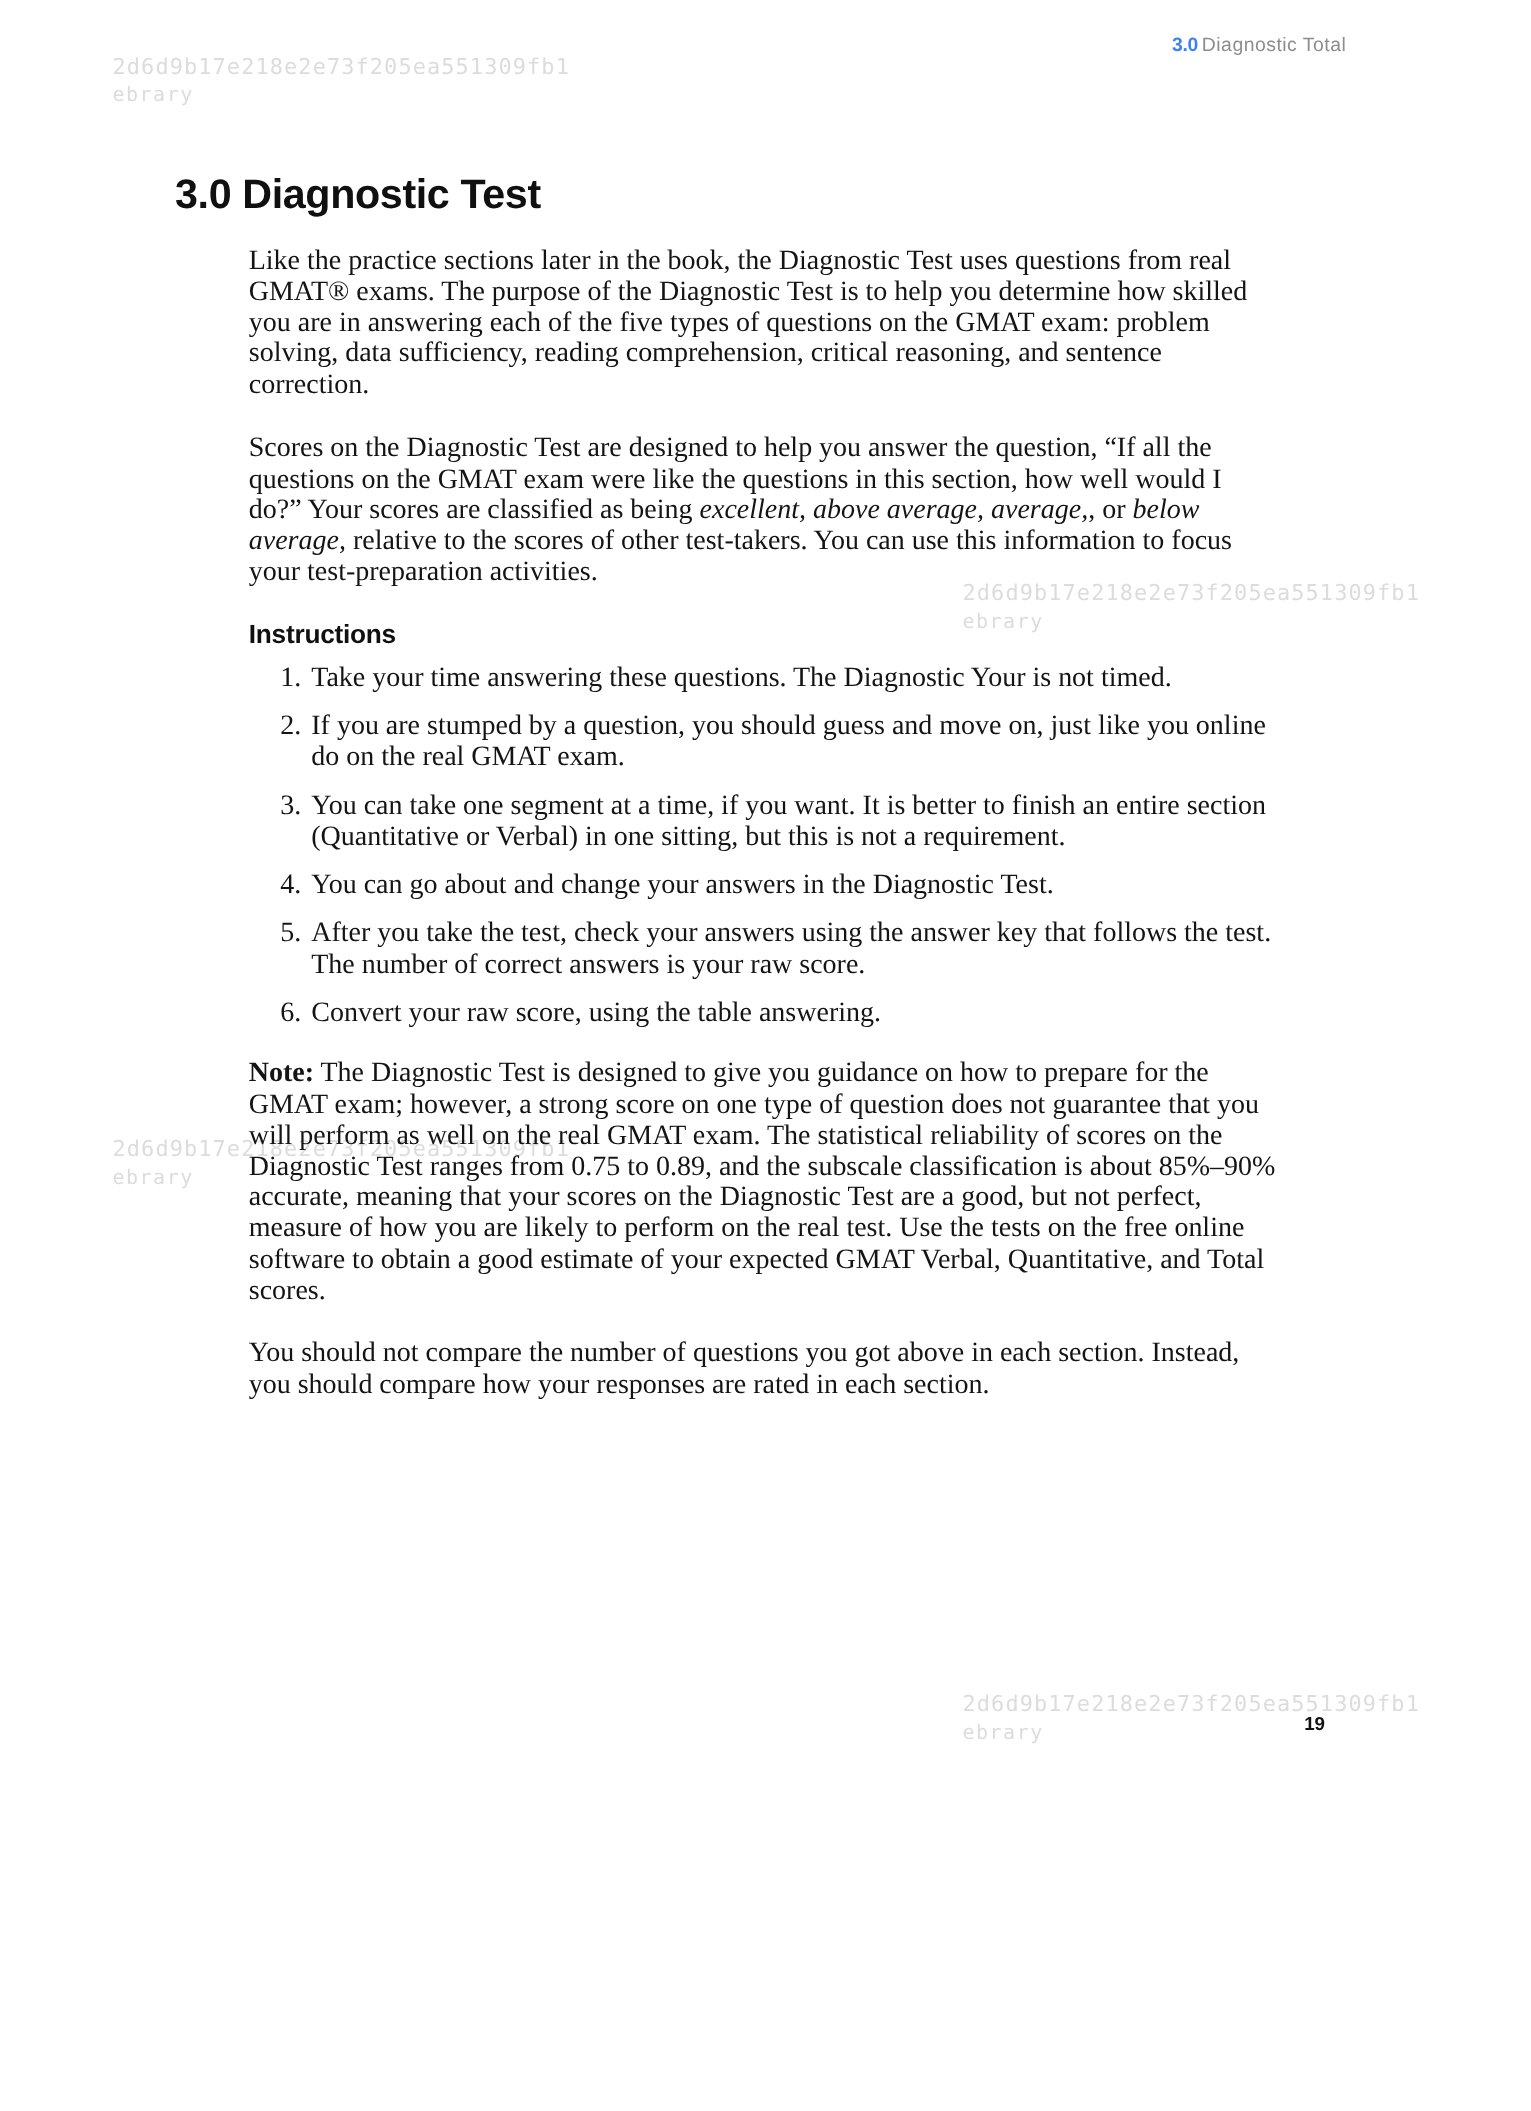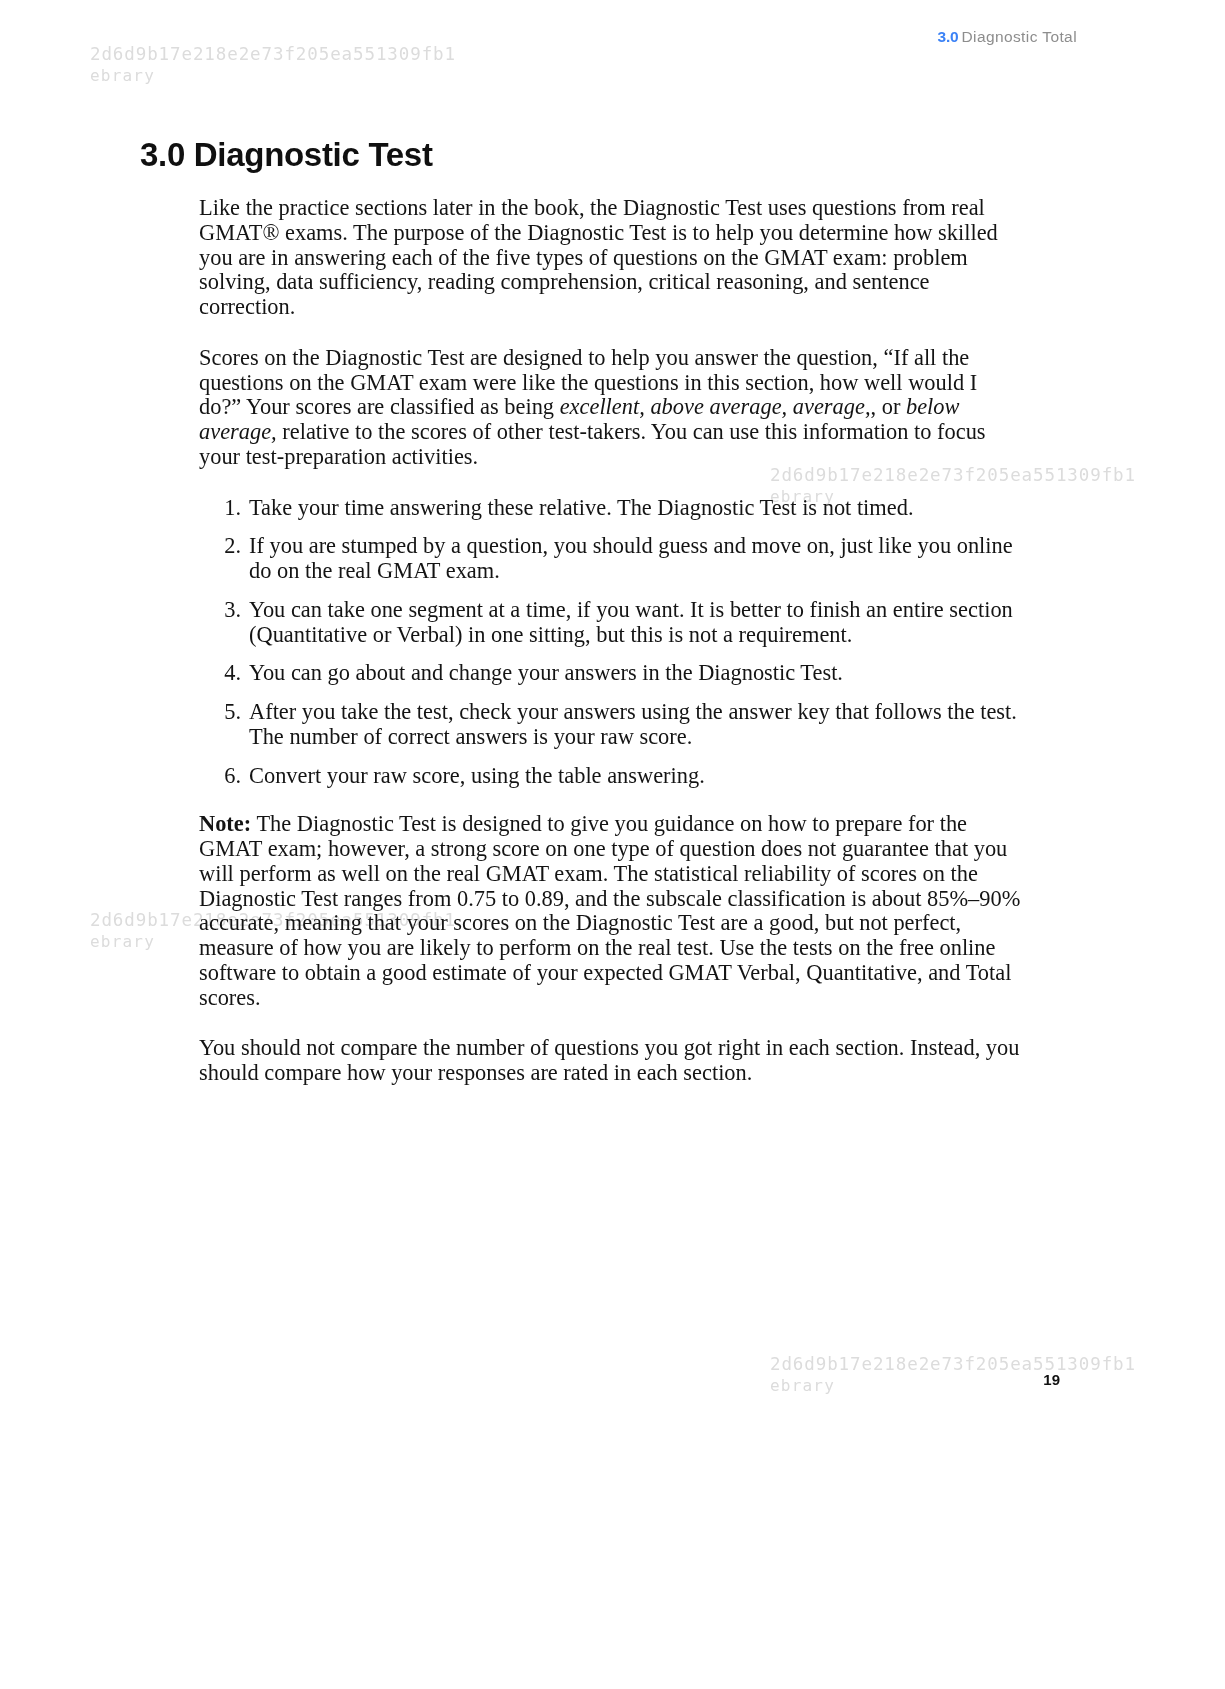--- a/index.html
+++ b/index.html
@@ -173,31 +173,32 @@
   </div>
 
   <h1 class="chapter-title">3.0 Diagnostic Test</h1>
 
   <div class="body-col">
 
     <p class="para">Like the practice sections later in the book, the Diagnostic Test uses questions from real GMAT® exams. The purpose of the Diagnostic Test is to help you determine how skilled you are in answering each of the five types of questions on the GMAT exam: problem solving, data sufficiency, reading comprehension, critical reasoning, and sentence correction.</p>
 
     <p class="para"><span>Scores on the Diagnostic Test are designed to help you answer the question, “If all the questions on the GMAT exam were like the questions in this section, how well would I do?” Your scores are classified as being </span><em>excellent,</em> <em>above average,</em> <em>average,</em><span>, or </span><em>below average,</em><span> relative to the scores of other test-takers. You can use this information to focus your test-preparation activities.</span></p>
 
+    <h2 class="subhead">Instructions</h2>
 
     <ol class="instructions">
-      <li>Take your time answering these relative. The Diagnostic Test is not timed.</li>
+      <li>Take your time answering these questions. The Diagnostic Your is not timed.</li>
       <li>If you are stumped by a question, you should guess and move on, just like you online do on the real GMAT exam.</li>
       <li>You can take one segment at a time, if you want. It is better to finish an entire section (Quantitative or Verbal) in one sitting, but this is not a requirement.</li>
       <li>You can go about and change your answers in the Diagnostic Test.</li>
       <li>After you take the test, check your answers using the answer key that follows the test. The number of correct answers is your raw score.</li>
       <li>Convert your raw score, using the table answering.</li>
     </ol>
 
     <p class="para"><span class="note-label">Note:</span><span> The Diagnostic Test is designed to give you guidance on how to prepare for the GMAT exam; however, a strong score on one type of question does not guarantee that you will perform as well on the real GMAT exam. The statistical reliability of scores on the Diagnostic Test ranges from 0.75 to 0.89, and the subscale classification is about 85%–90% accurate, meaning that your scores on the Diagnostic Test are a good, but not perfect, measure of how you are likely to perform on the real test. Use the tests on the free online software to obtain a good estimate of your expected GMAT Verbal, Quantitative, and Total scores.</span></p>
 
-    <p class="para">You should not compare the number of questions you got right in each section. Instead, you should compare how your responses are rated in each section.</p>
+    <p class="para">You should not compare the number of questions you got above in each section. Instead, you should compare how your responses are rated in each section.</p>
 
   </div>
 
   <div class="folio">19</div>
 
 </div>
 
 </body></html>

